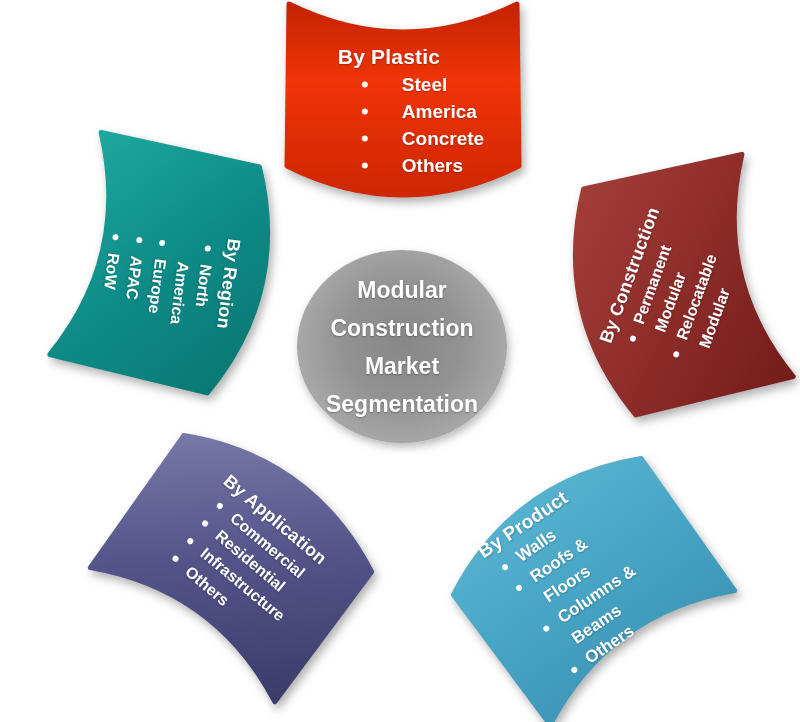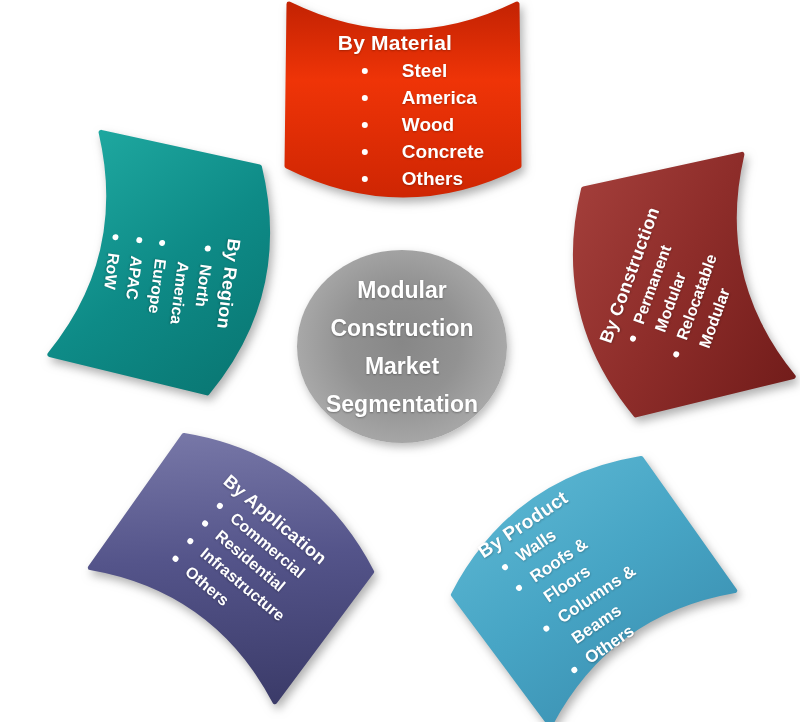--- a/index.html
+++ b/index.html
@@ -160,33 +160,29 @@
   </defs>
 </svg>
 
 <div class="stage">
 
   <div class="banner banner--material">
     <svg class="banner-shape" viewBox="0 0 240 200">
       <path class="shape-path shape--material" d="M 6 4 Q 120 60 234 4 L 236 166 Q 120 224 4 166 Z"></path>
     </svg>
     <div class="banner-text">
-      <div class="banner-title">By Material</div>
+      <div class="banner-title">By Plastic</div>
       <ul class="banner-items">
           <li class="banner-item">
             <span class="li-dot"></span>
             <span class="li-txt">Steel</span>
           </li>
           <li class="banner-item">
             <span class="li-dot"></span>
             <span class="li-txt">America</span>
-          </li>
-          <li class="banner-item">
-            <span class="li-dot"></span>
-            <span class="li-txt">Wood</span>
           </li>
           <li class="banner-item">
             <span class="li-dot"></span>
             <span class="li-txt">Concrete</span>
           </li>
           <li class="banner-item">
             <span class="li-dot"></span>
             <span class="li-txt">Others</span>
           </li>
         </ul>

